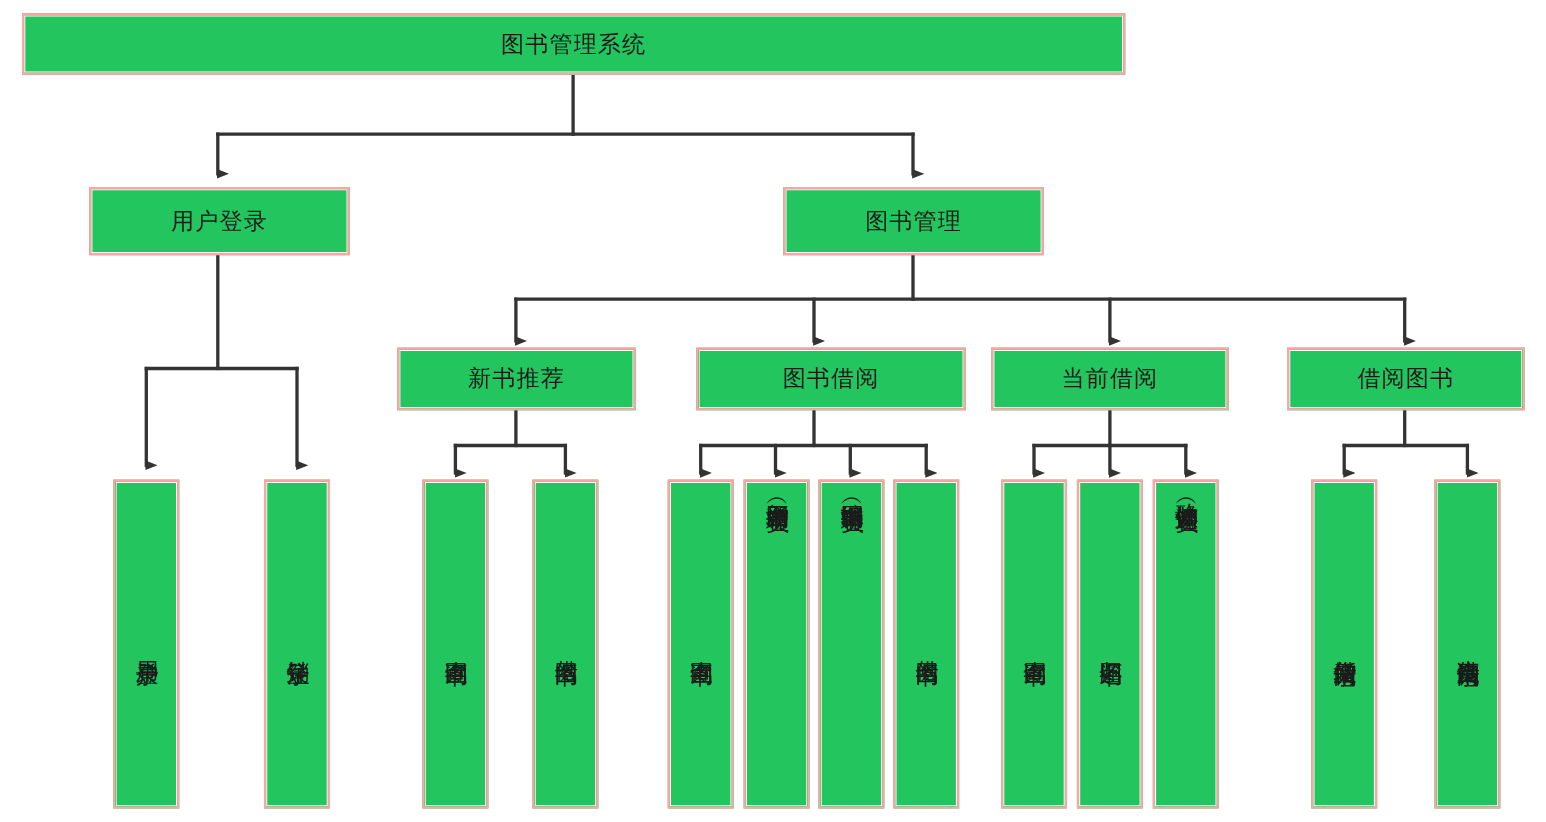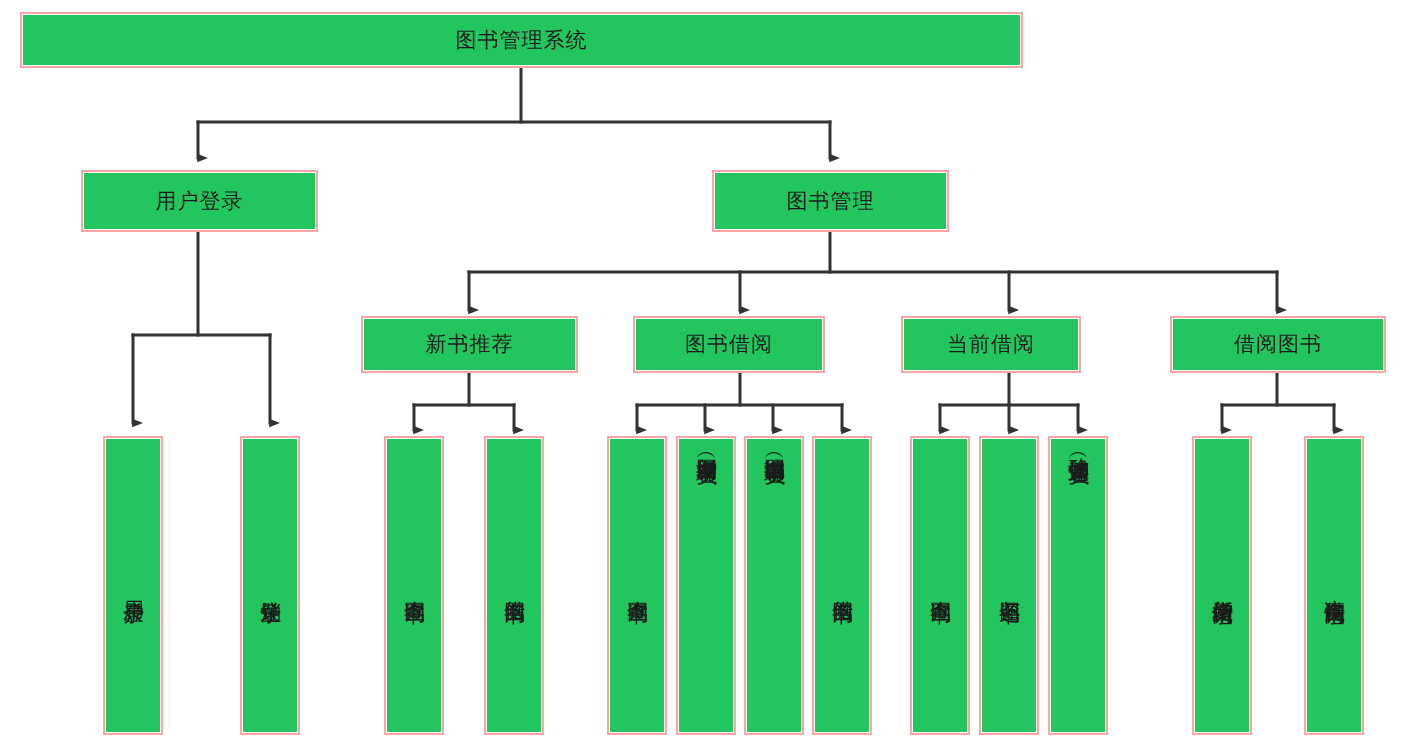--- a/index.html
+++ b/index.html
@@ -142,24 +142,24 @@
   <div class="node-box" style="left:81px; top:170px; width:237px; height:62px;">
     <span class="node-label-h">用户登录</span>
   </div>
   <div class="node-box" style="left:712px; top:170px; width:237px; height:62px;">
     <span class="node-label-h">图书管理</span>
   </div>
 
   <div class="node-box" style="left:361px; top:316px; width:217px; height:57px;">
     <span class="node-label-h">新书推荐</span>
   </div>
-  <div class="node-box" style="left:633px; top:316px; width:192px; height:57px;text-align:right;">
+  <div class="node-box" style="left:633px; top:316px; width:245px; height:57px;text-align:right;">
     <span class="node-label-h">图书借阅</span>
   </div>
-  <div class="node-box" style="left:901px; top:316px; width:180px; height:57px;">
+  <div class="node-box" style="left:901px; top:316px; width:216px; height:57px;">
     <span class="node-label-h">当前借阅</span>
   </div>
   <div class="node-box" style="left:1170px; top:316px; width:216px; height:57px;">
     <span class="node-label-h">借阅图书</span>
   </div>
 
   <div class="node-box" style="left:103px; top:436px; width:60px; height:299px;">
     <div class="leaf-inner">
       <span class="node-label-v">用户登录</span>
     </div>

